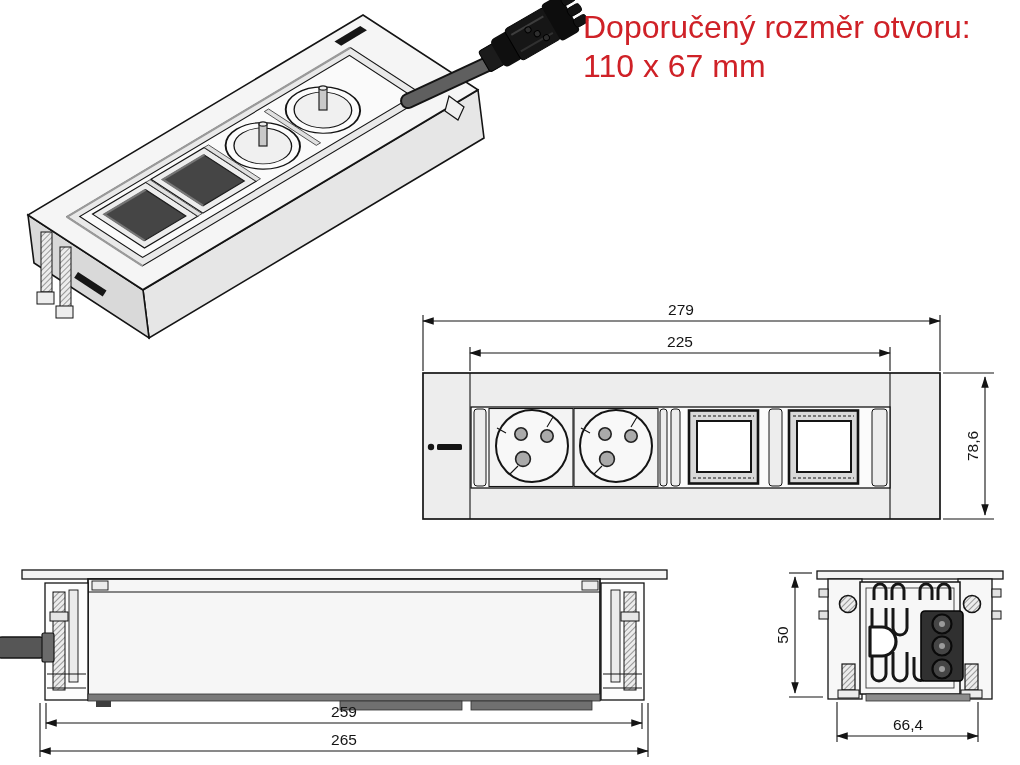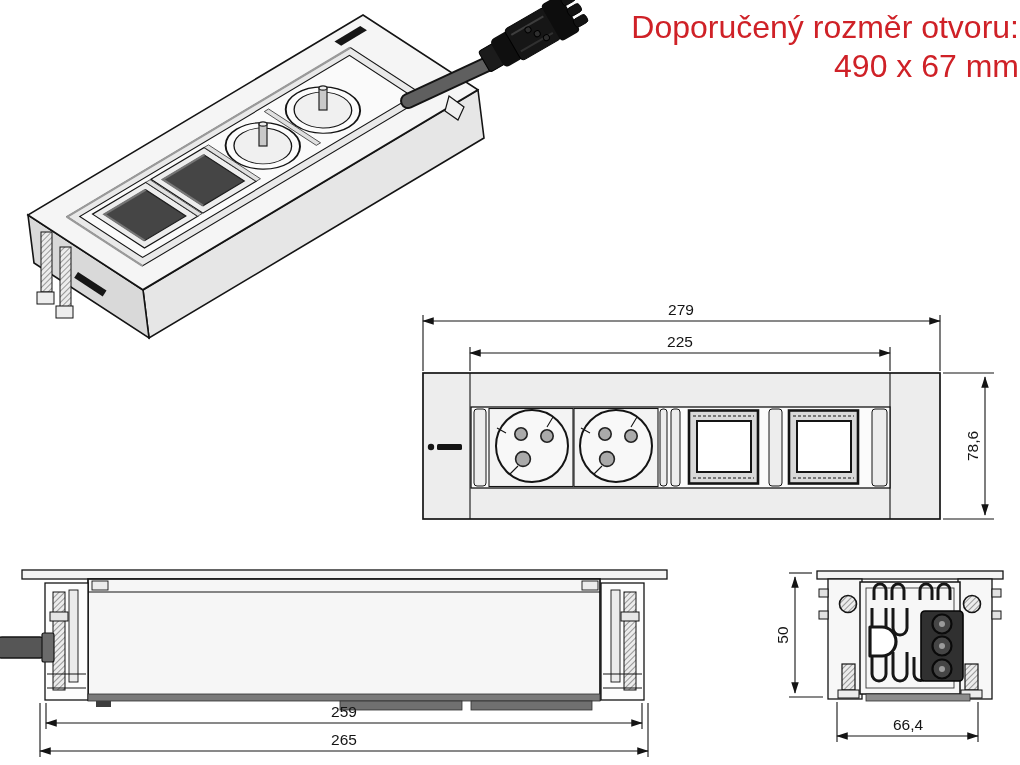--- a/index.html
+++ b/index.html
@@ -1,21 +1,21 @@
 <!DOCTYPE html>
 <html><head>
 <meta charset="utf-8">
 <style>
   html,body{margin:0;padding:0;background:#ffffff;}
   #page{position:relative;width:1020px;height:765px;background:#fff;overflow:hidden;
         font-family:"Liberation Sans",sans-serif;}
   #drawing{position:absolute;left:0;top:0;}
   #title-block{
     position:absolute;left:583px;top:8px;width:436px;
-    text-align:right;font-size:32px;line-height:39px;font-weight:400;
+    text-align:left;font-size:32px;line-height:39px;font-weight:400;
     color:#cf2127;letter-spacing:0px;
   }
   .dim-text{font-size:15.5px;fill:#141414;font-family:"Liberation Sans",sans-serif;}
   .thin{stroke:#141414;stroke-width:1.1;fill:none;}
 </style>
 </head>
 <body>
 
 <div id="page">
 
@@ -277,16 +277,16 @@
       <line x1="837" y1="702" x2="837" y2="742" class="thin"></line>
       <line x1="978" y1="702" x2="978" y2="742" class="thin"></line>
       <line x1="837" y1="736" x2="978" y2="736" class="thin" marker-start="url(#arr)" marker-end="url(#arr)"></line>
       <text class="dim-text" x="908" y="730" text-anchor="middle">66,4</text>
     </g>
   </g>
 </svg>
 
 <div id="title-block">
   <div>Doporučený rozměr otvoru:</div>
-  <div>490 x 67 mm</div>
+  <div>110 x 67 mm</div>
 </div>
 
 </div>
 
 </body></html>

